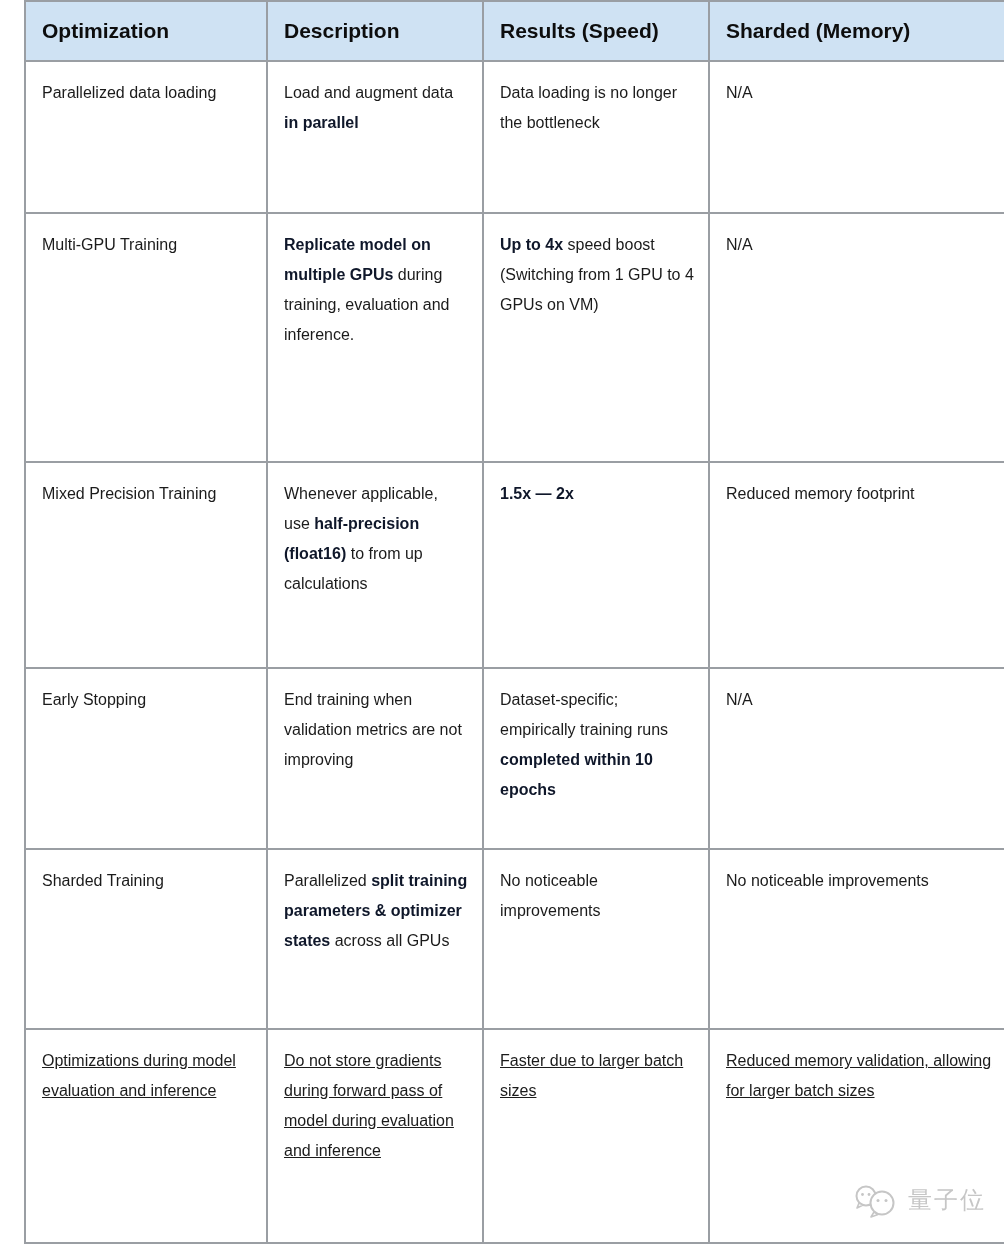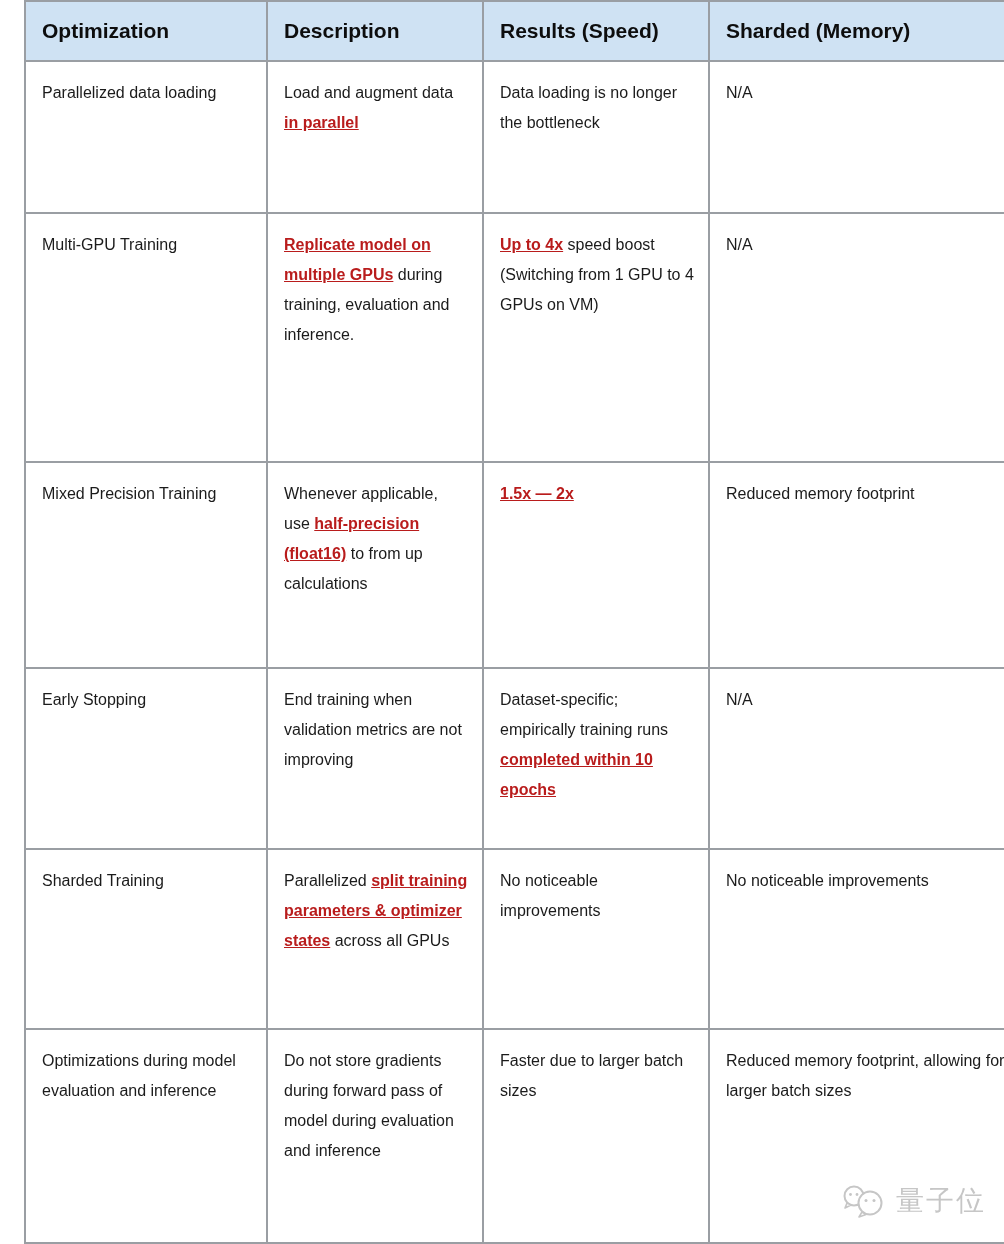--- a/index.html
+++ b/index.html
@@ -38,38 +38,38 @@
   table.opt-table td {
     color: #1b1b1b;
     font-size: 16px;
     line-height: 30px;
     font-weight: 400;
     text-align: left;
     vertical-align: top;
     padding: 16px 14px 12px 16px;
     background: #ffffff;
   }
-  table.opt-table td strong { font-weight: 700; color: #b91c1c; text-decoration: underline; }
+  table.opt-table td strong { font-weight: 700; color: #0f172a; }
   
   tbody tr:nth-child(1) td { height: 151px; }
   tbody tr:nth-child(2) td { height: 249px; }
   tbody tr:nth-child(3) td { height: 205px; border-radius: 18px; }
   tbody tr:nth-child(4) td { height: 180px; }
   tbody tr:nth-child(5) td { height: 180px; margin-left: 18px; }
-  tbody tr:nth-child(6) td { height: 213px; }
+  tbody tr:nth-child(6) td { height: 213px; text-decoration: underline; }
 
   .watermark {
     position: absolute;
     right: 18px;
     bottom: 24px;
     display: flex;
-    align-items: flex-end;
+    align-items: flex-start;
     gap: 8px;
     color: var(--wm-color, #c6c6c6);
-    font-size: 28px;
+    font-size: 24px;
     letter-spacing: 2px;
     text-shadow: 1px 1px 0 #ffffff;
     user-select: none;
     pointer-events: none;
   }
   .watermark svg { display: block; }
 </style>
 </head>
 <body>
 
@@ -117,21 +117,21 @@
         <tr>
           <td><span>Sharded Training</span></td>
           <td><span>Parallelized </span><strong>split training parameters &amp; optimizer states</strong><span> across all GPUs</span></td>
           <td><span>No noticeable improvements</span></td>
           <td><span>No noticeable improvements</span></td>
         </tr>
         <tr>
           <td><span>Optimizations during model evaluation and inference</span></td>
           <td><span>Do not store gradients during forward pass of model during evaluation and inference</span></td>
           <td><span>Faster due to larger batch sizes</span></td>
-          <td><span>Reduced memory footprint, allowing for larger batch sizes</span></td>
+          <td><span>Reduced memory validation, allowing for larger batch sizes</span></td>
         </tr>
       </tbody>
   </table>
 
   <div class="watermark">
     <svg width="48" height="36" viewBox="0 0 48 36" fill="none" xmlns="http://www.w3.org/2000/svg">
       <circle cx="14" cy="12" r="9.5" stroke="#c6c6c6" stroke-width="2" fill="#ffffff"></circle>
       <circle cx="10.5" cy="10.5" r="1.4" fill="#c6c6c6"></circle>
       <circle cx="17" cy="10.5" r="1.4" fill="#c6c6c6"></circle>
       <path d="M7 19 L5 24 L11 21 Z" fill="#ffffff" stroke="#c6c6c6" stroke-width="1.6" stroke-linejoin="round"></path>

